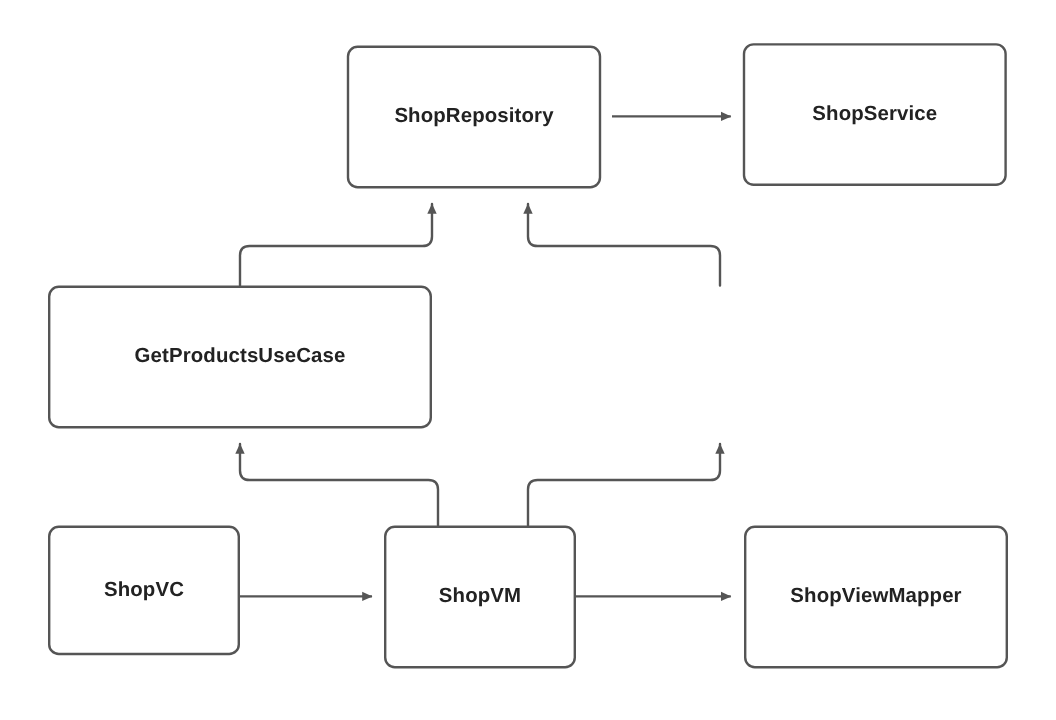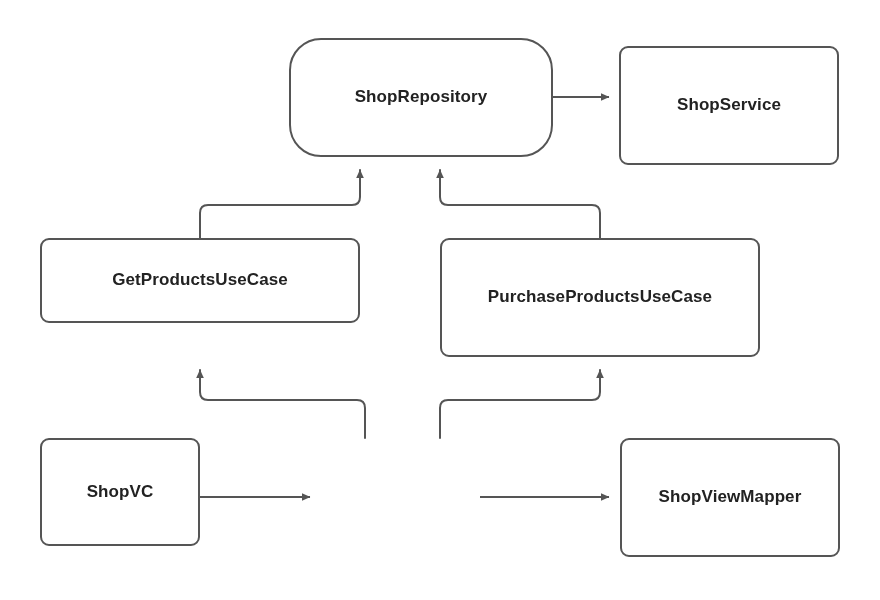--- a/index.html
+++ b/index.html
@@ -67,38 +67,38 @@
 
     <path d="M 365 438 L 365 408 Q 365 400 357 400 L 208 400 Q 200 400 200 392 L 200 370" fill="none" stroke="#555555" stroke-width="2" stroke-linecap="round" marker-end="url(#arrow-head)"></path>
 
     <path d="M 440 438 L 440 408 Q 440 400 448 400 L 592 400 Q 600 400 600 392 L 600 370" fill="none" stroke="#555555" stroke-width="2" stroke-linecap="round" marker-end="url(#arrow-head)"></path>
 
     <path d="M 200 497 L 310 497" fill="none" stroke="#555555" stroke-width="2" marker-end="url(#arrow-head)"></path>
 
     <path d="M 480 497 L 609 497" fill="none" stroke="#555555" stroke-width="2" marker-end="url(#arrow-head)"></path>
   </svg>
 
-  <div class="node" style="left:289px; top:38px; width:264px; height:119px;border-radius:32px;">
+  <div class="node" style="left:289px; top:38px; width:212px; height:119px;">
     <span class="node-label">ShopRepository</span>
   </div>
 
-  <div class="node" style="left:619px; top:46px; width:220px; height:119px;">
+  <div class="node" style="left:619px; top:36px; width:220px; height:119px;">
     <span class="node-label">ShopService</span>
   </div>
 
-  <div class="node" style="left:40px; top:238px; width:320px; height:85px;align-items:center;">
+  <div class="node" style="left:40px; top:238px; width:320px; height:119px;align-items:center;">
     <span class="node-label">GetProductsUseCase</span>
   </div>
 
-  <div class="node" style="left:440px; top:238px; width:320px; height:119px;">
-    <span class="node-label">PurchaseProductsUseCase</span>
-  </div>
 
   <div class="node" style="left:40px; top:438px; width:160px; height:108px;">
     <span class="node-label">ShopVC</span>
   </div>
 
+  <div class="node" style="left:320px; top:438px; width:160px; height:119px;">
+    <span class="node-label">ShopVM</span>
+  </div>
 
   <div class="node" style="left:620px; top:438px; width:220px; height:119px;">
     <span class="node-label">ShopViewMapper</span>
   </div>
 
 </div>
 
 </body></html>

